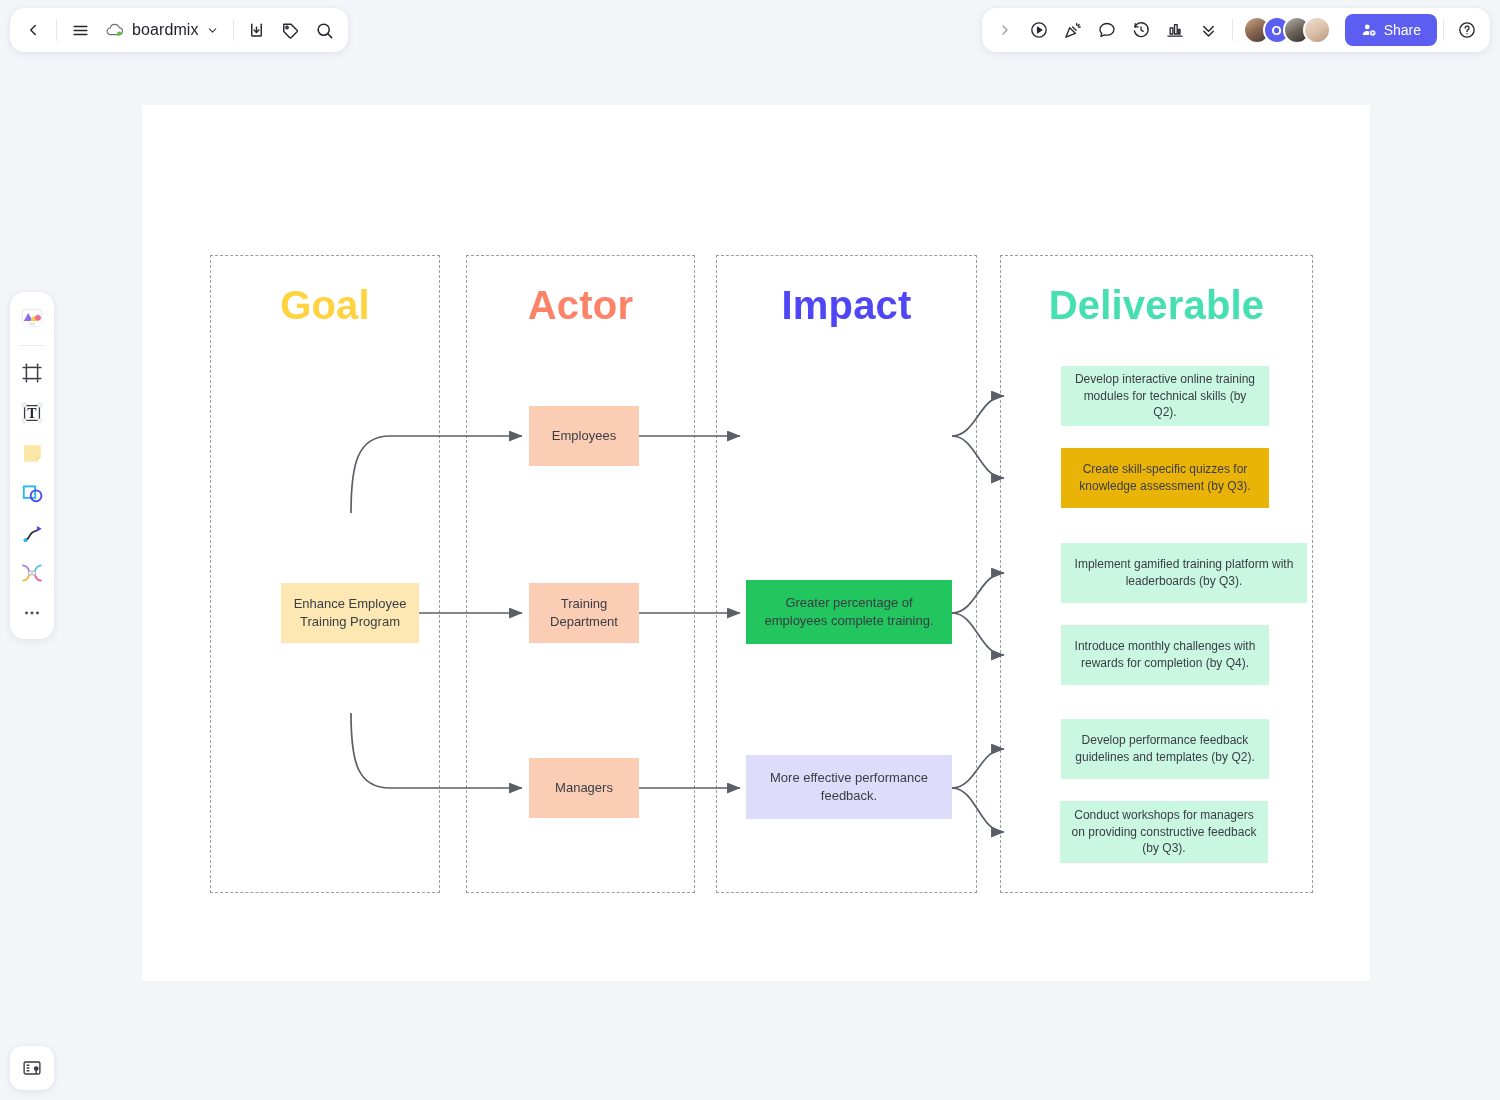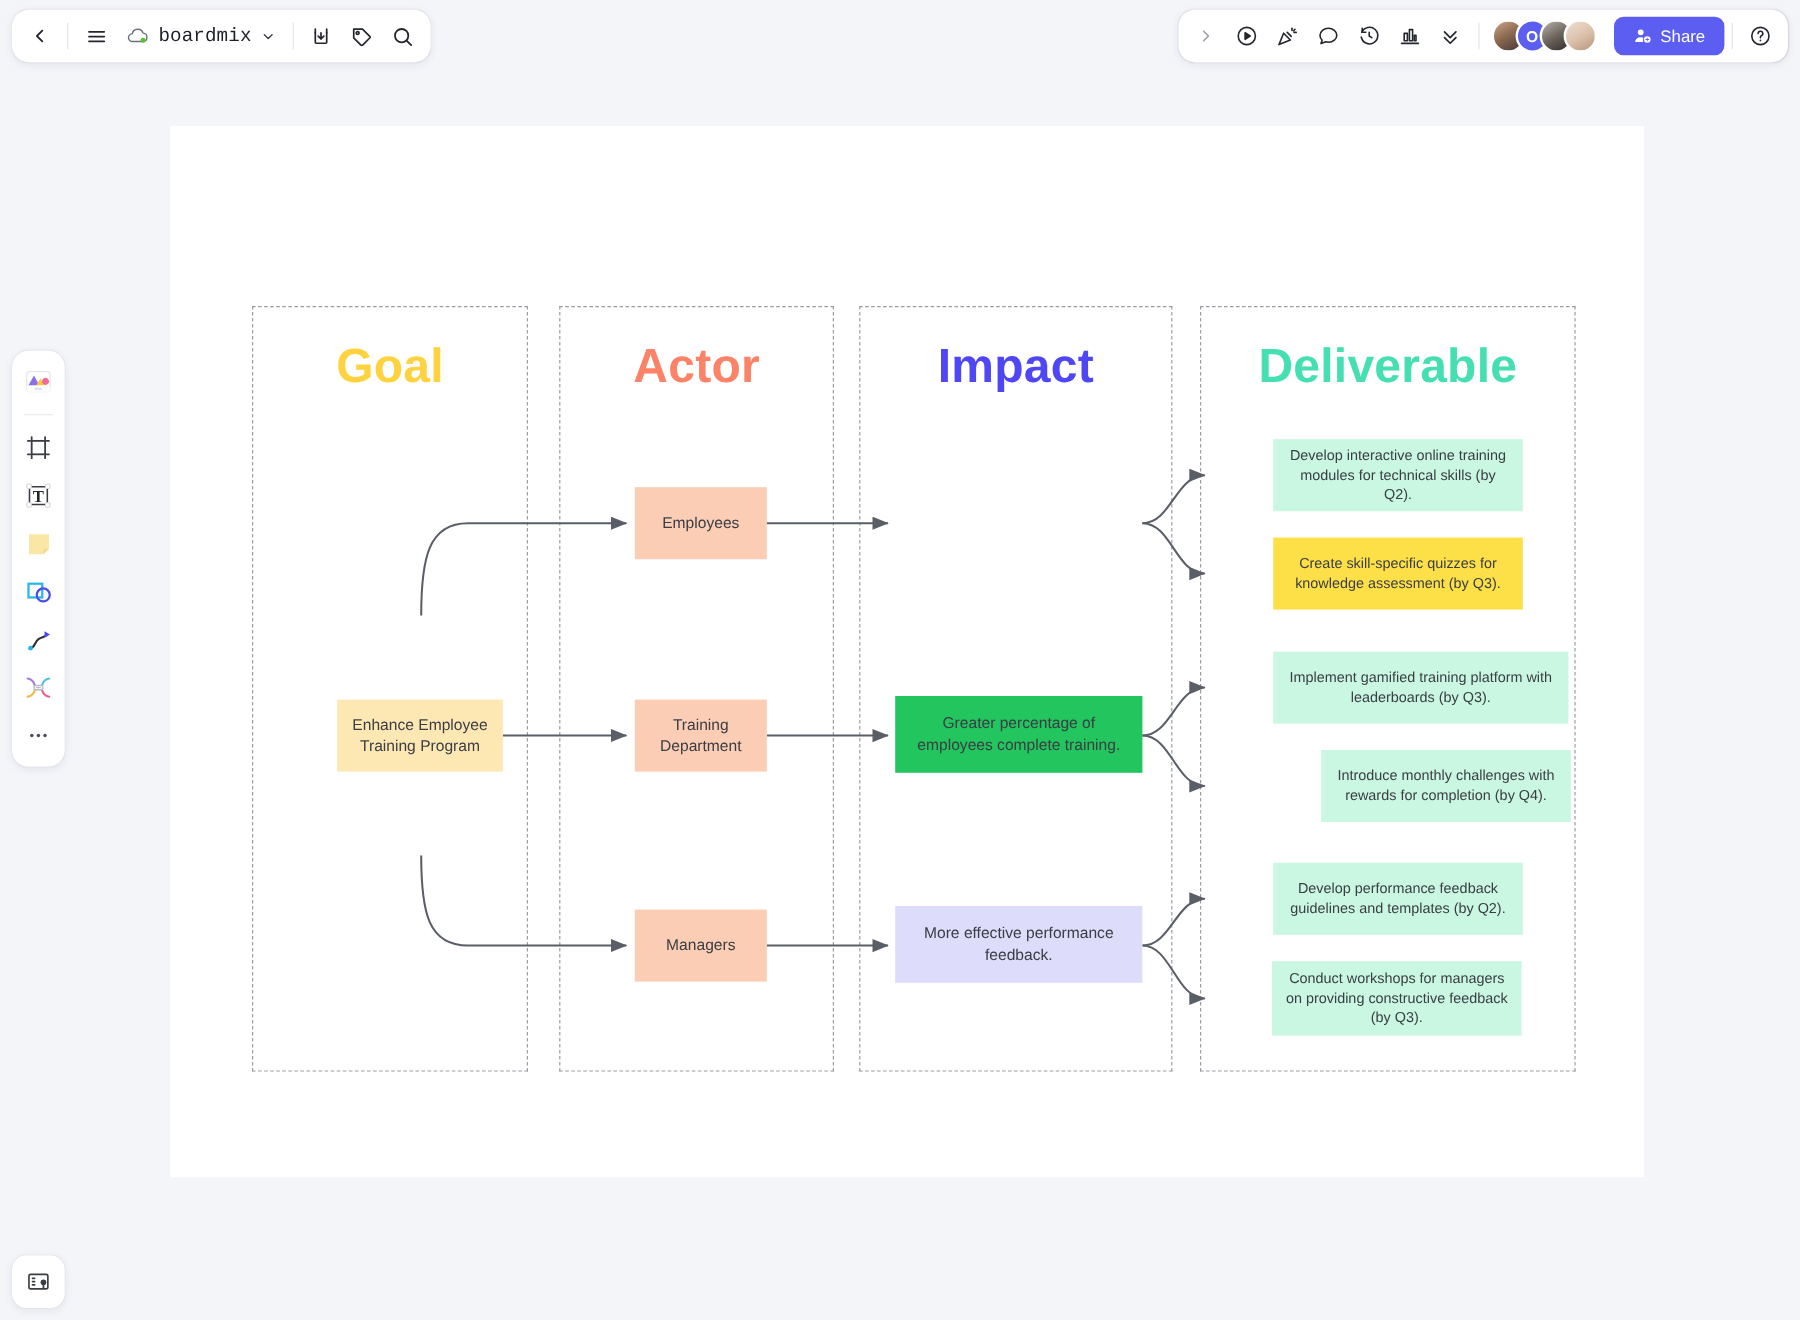--- a/index.html
+++ b/index.html
@@ -31,21 +31,21 @@
     color:#2c2f35;
     flex:none;
   }
   .tb-sep{width:1px;height:22px;background:#e6e7ec;margin:0 6px;flex:none;}
 
   .doc-chip{
     display:flex;align-items:center;gap:7px;
     padding:0 8px;height:34px;border-radius:8px;
   }
   .doc-title{
-    font-size:16px;color:#1d2027;white-space:nowrap;letter-spacing:.1px;font-family:Liberation Mono, monospace;
+    font-size:16px;color:#1d2027;white-space:nowrap;letter-spacing:.1px;
   }
 
   
   .avatars{display:flex;align-items:center;padding:0 4px;}
   .av{
     width:28px;height:28px;border-radius:50%;
     border:2px solid #fff;margin-left:-8px;
     background-size:cover;flex:none;
     box-sizing:border-box;
     overflow:hidden;position:relative;
@@ -378,20 +378,20 @@
     <div class="node" style="left:139px; top:478px; width:138px; height:60px; background:#fde8b4;">Enhance Employee Training Program</div>
 
     <div class="node" style="left:387px; top:301px; width:110px; height:60px; background:#fbcdb5;">Employees</div>
     <div class="node" style="left:387px; top:478px; width:110px; height:60px; background:#fbcdb5;">Training Department</div>
     <div class="node" style="left:387px; top:653px; width:110px; height:60px; background:#fbcdb5;">Managers</div>
 
     <div class="node" style="left:604px; top:475px; width:206px; height:64px; background:#22c55e;">Greater percentage of employees complete training.</div>
     <div class="node" style="left:604px; top:650px; width:206px; height:64px; background:#dedcfb;">More effective performance feedback.</div>
 
     <div class="node small" style="left:919px; top:261px; width:208px; height:60px; background:#c9f7e2;">Develop interactive online training modules for technical skills (by Q2).</div>
-    <div class="node small" style="left:919px; top:343px; width:208px; height:60px; background:#fde047;">Create skill-specific quizzes for knowledge assessment (by Q3).</div>
+    <div class="node small" style="left:919px; top:343px; width:208px; height:60px; background:#eab308;">Create skill-specific quizzes for knowledge assessment (by Q3).</div>
     <div class="node small" style="left:919px; top:438px; width:246px; height:60px; background:#c9f7e2;">Implement gamified training platform with leaderboards (by Q3).</div>
-    <div class="node small" style="left:919px; top:520px; width:208px; height:60px; background:#c9f7e2;margin-left:40px;">Introduce monthly challenges with rewards for completion (by Q4).</div>
+    <div class="node small" style="left:919px; top:520px; width:208px; height:60px; background:#c9f7e2;">Introduce monthly challenges with rewards for completion (by Q4).</div>
     <div class="node small" style="left:919px; top:614px; width:208px; height:60px; background:#c9f7e2;">Develop performance feedback guidelines and templates (by Q2).</div>
     <div class="node small" style="left:918px; top:696px; width:208px; height:62px; background:#c9f7e2;">Conduct workshops for managers on providing constructive feedback (by Q3).</div>
 
   </div>
 </div>
 
 </body></html>

